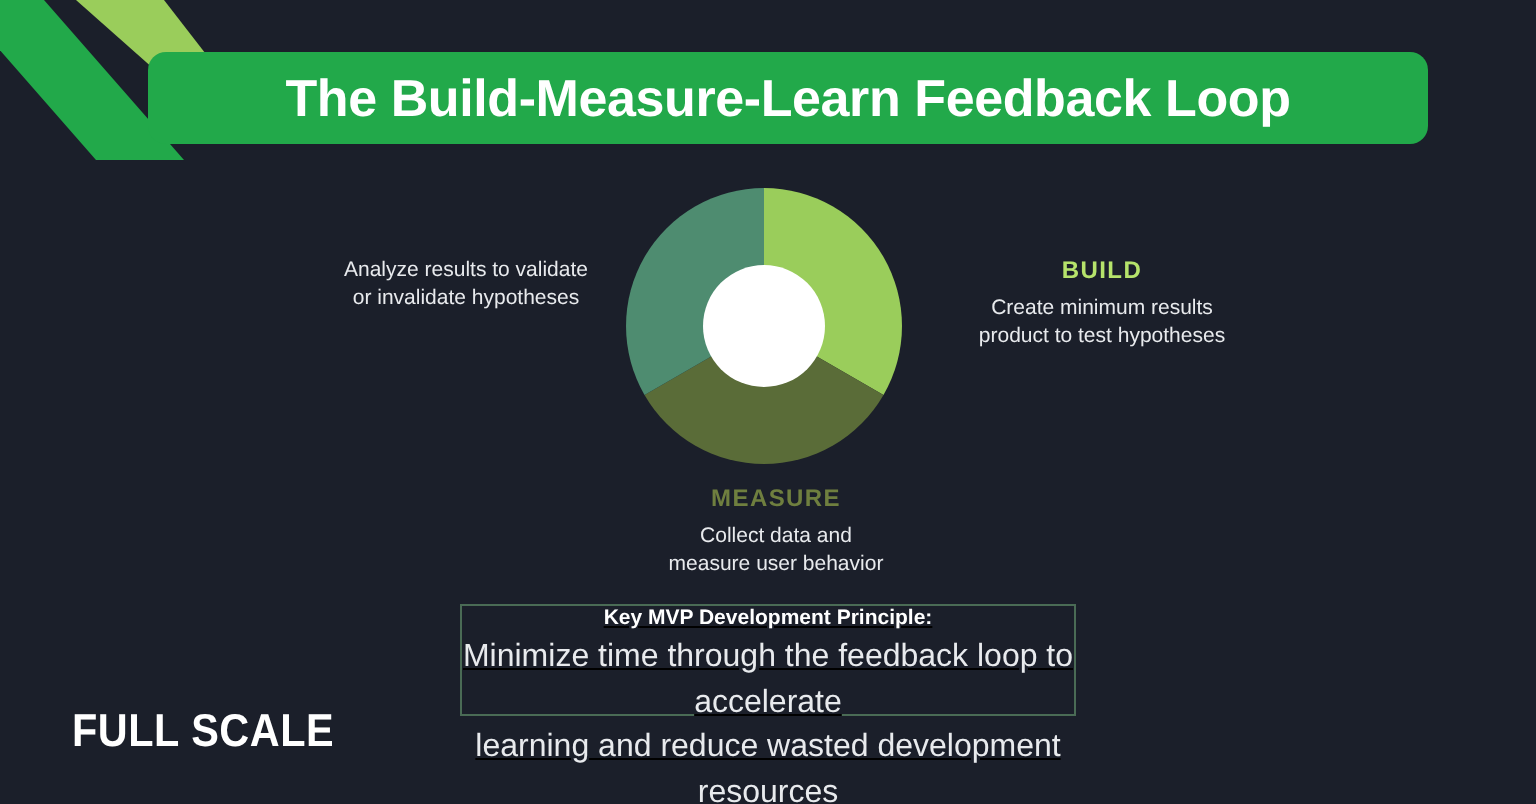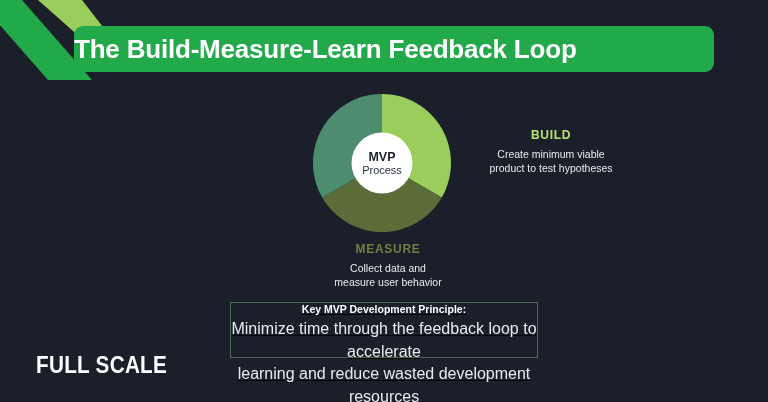--- a/index.html
+++ b/index.html
@@ -32,21 +32,21 @@
   #title-banner {
     position: absolute;
     left: 74px;
     top: 26px;
     width: 640px;
     height: 46px;
     background: #22a94a;
     border-radius: 9px;
     display: flex;
     align-items: center;
-    justify-content: flex-start;
+    justify-content: center;
   }
   #title-banner .title-text {
     color: #ffffff;
     font-size: 26px;
     font-weight: bold;
     letter-spacing: -0.2px;
     white-space: nowrap;
   }
 
   
@@ -165,32 +165,30 @@
     <svg id="pie-svg" width="138" height="138" viewBox="0 0 138 138">
 
       <path d="M69,69 L69,0 A69,69 0 0,1 128.75,103.5 Z" fill="#9acd5b"></path>
 
       <path d="M69,69 L128.75,103.5 A69,69 0 0,1 9.25,103.5 Z" fill="#5a6c38"></path>
 
       <path d="M69,69 L9.25,103.5 A69,69 0 0,1 69,0 Z" fill="#4e8c70"></path>
 
       <circle cx="69" cy="69" r="30.5" fill="#ffffff"></circle>
     </svg>
-    <div id="pie-center-label">
-      <span class="mvp">MVP</span>
-      <span class="proc">Process</span>
-    </div>
   </div>
 
   <div class="stage" id="stage-learn">
+    <span class="stage-desc">Analyze results to validate
+or invalidate hypotheses</span>
   </div>
 
   <div class="stage" id="stage-build">
     <span class="stage-title" style="color:#b6e36b">BUILD</span>
-    <span class="stage-desc">Create minimum viable
+    <span class="stage-desc">Create minimum results
 product to test hypotheses</span>
   </div>
 
   <div class="stage" id="stage-measure">
     <span class="stage-title" style="color:#6f7f3f">MEASURE</span>
     <span class="stage-desc">Collect data and
 measure user behavior</span>
   </div>
 
   <div id="key-principle">

